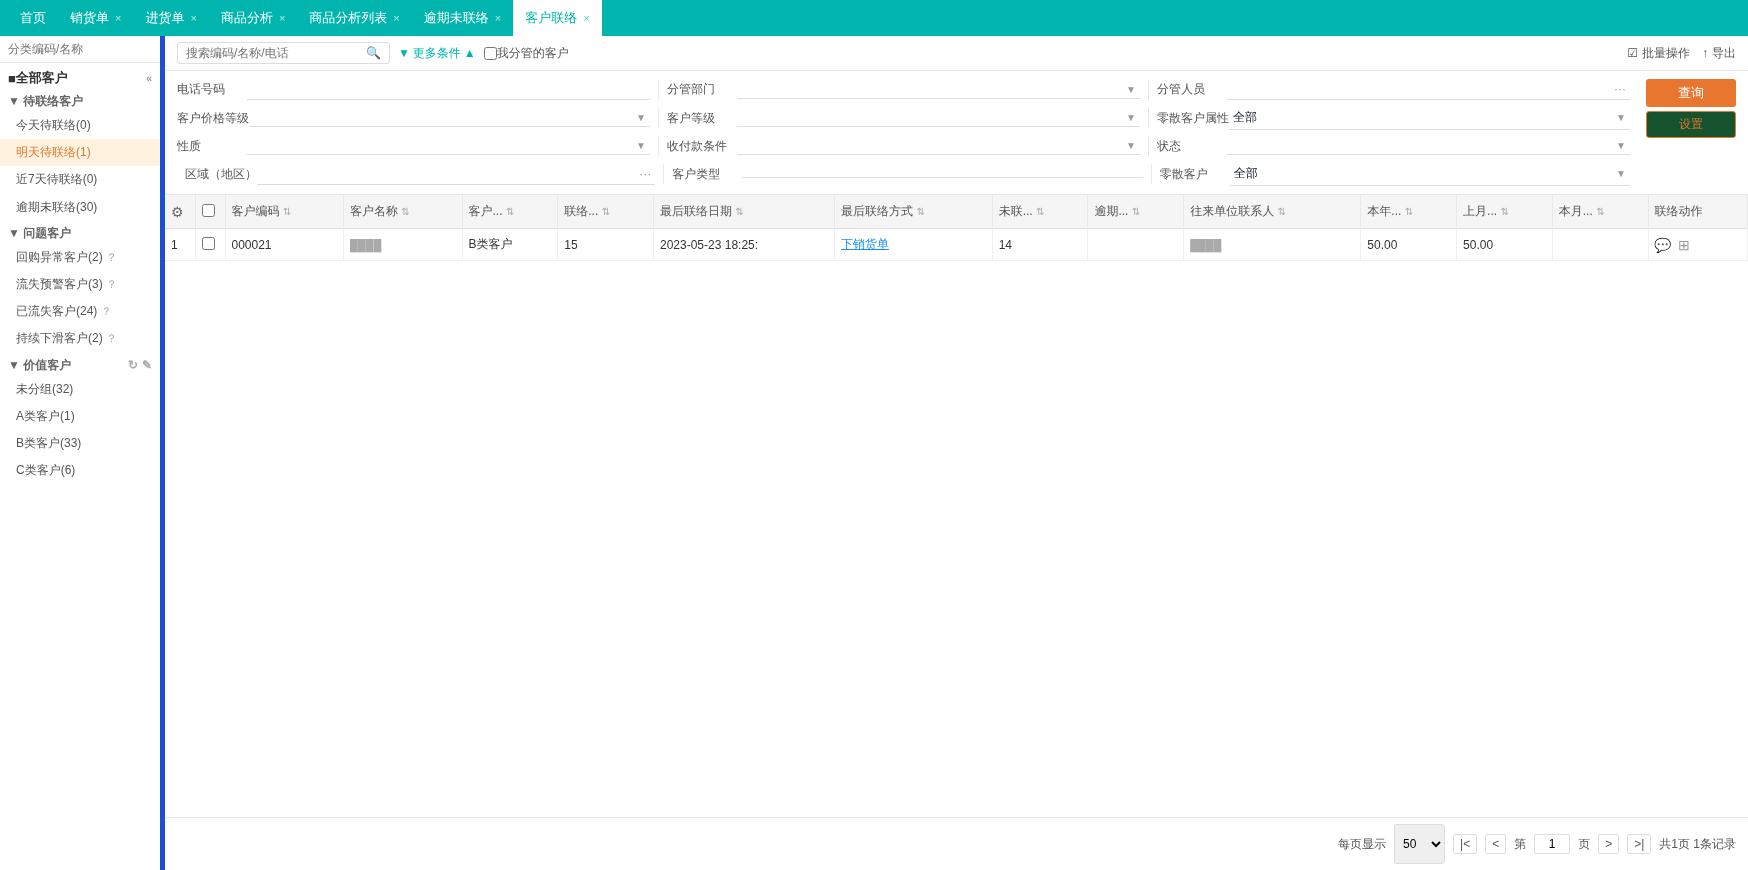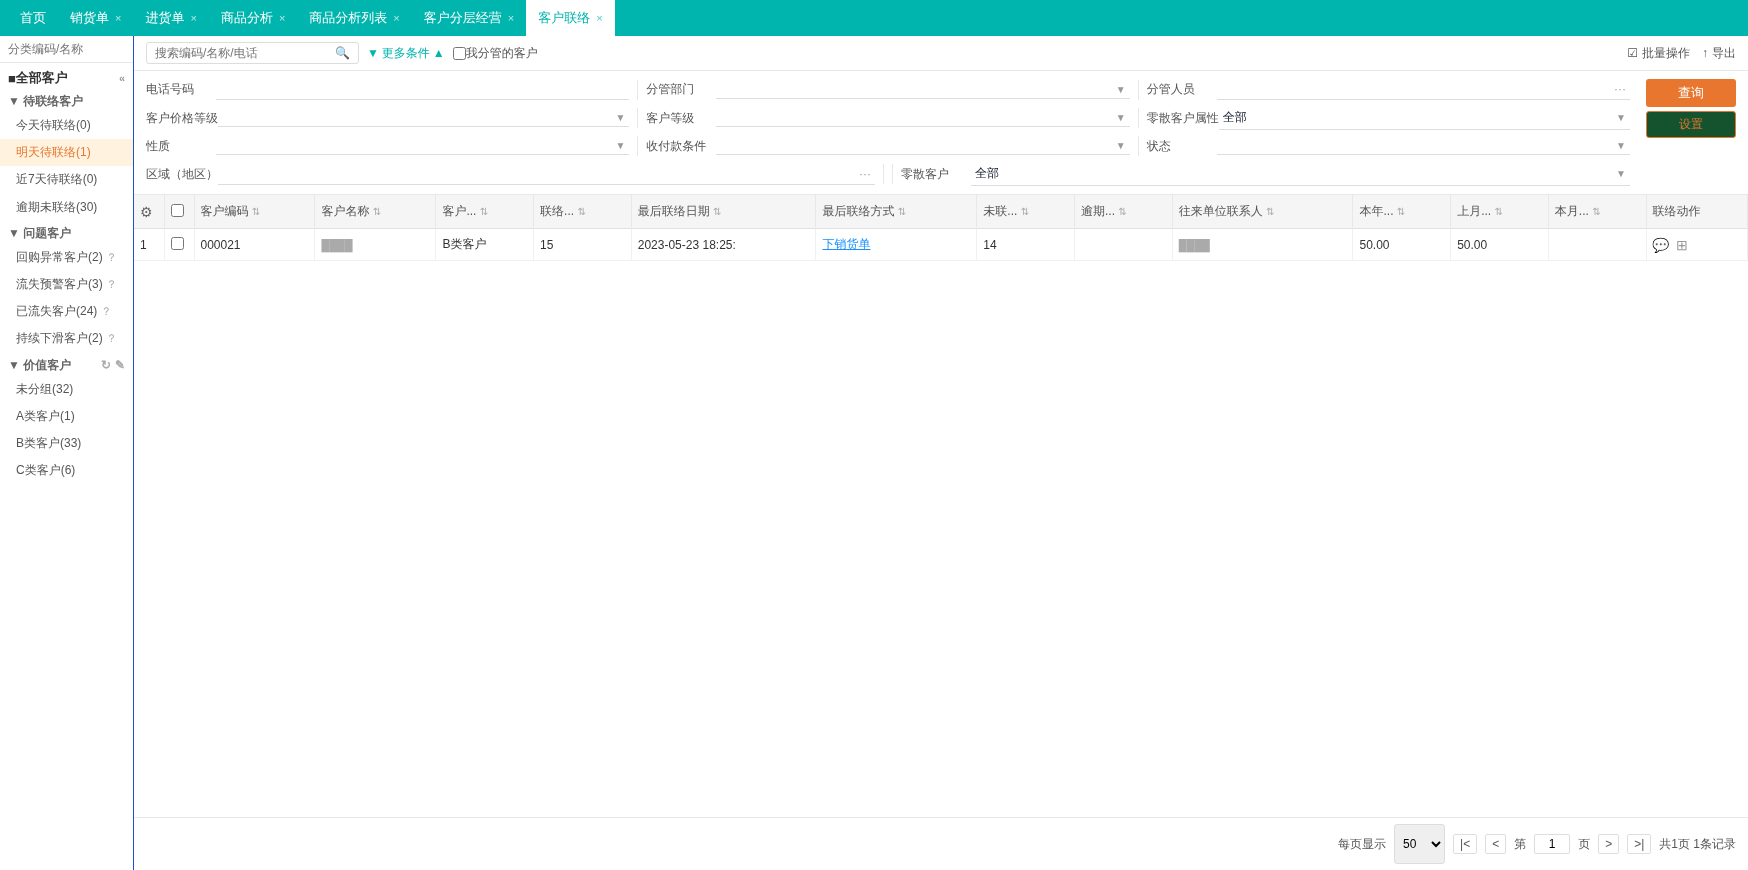--- a/index.html
+++ b/index.html
@@ -31,23 +31,23 @@
     }
 
     
     .main-layout {
       display: flex;
       height: calc(100vh - 36px);
     }
 
     
     .sidebar {
-      width: 134px;
+      width: 165px;
       background: #fff;
-      border-right: 1px solid #1d4ed8;
+      border-right: 5px solid #1d4ed8;
       overflow-y: auto;
       flex-shrink: 0;
     }
     .sidebar-search {
       display: flex;
       align-items: center;
       padding: 6px 8px;
       border-bottom: 1px solid #e8e8e8;
     }
     .sidebar-search input {
@@ -315,21 +315,21 @@
   </div>
   <div class="nav-item">
     <span>商品分析</span>
     <span class="close-x">×</span>
   </div>
   <div class="nav-item">
     <span>商品分析列表</span>
     <span class="close-x">×</span>
   </div>
   <div class="nav-item">
-    <span>客户分层经营</span>
+    <span>逾期未联络</span>
     <span class="close-x">×</span>
   </div>
   <div class="nav-item active">
     <span>客户联络</span>
     <span class="close-x">×</span>
   </div>
 </div>
 
 <div class="main-layout">
 
@@ -506,29 +506,35 @@
             <div class="filter-divider"></div>
             <div class="filter-field">
               <span class="filter-label">状态</span>
               <div class="filter-select" style="min-width:120px;">
                 <span class="filter-select-text"></span>
                 <span class="filter-select-arrow">▼</span>
               </div>
             </div>
           </div>
 
-          <div class="filter-row" style="margin-bottom:0;">
+          <div class="filter-row" style="margin-bottom:0;margin-left:8px;">
             <div class="filter-field">
               <span class="filter-label">区域（地区）</span>
               <div class="filter-select" style="min-width:220px;">
                 <span class="filter-select-text"></span>
                 <span class="filter-select-arrow filter-ellipsis">···</span>
               </div>
             </div>
             <div class="filter-divider"></div>
+            <div class="filter-field">
+              <span class="filter-label">客户类型</span>
+              <div class="filter-select" style="min-width:180px;">
+                <span class="filter-select-text"></span>
+              </div>
+            </div>
             <div class="filter-divider"></div>
             <div class="filter-field">
               <span class="filter-label">零散客户</span>
               <div class="filter-select" style="min-width:120px;">
                 <span class="filter-select-text">全部</span>
                 <span class="filter-select-arrow">▼</span>
               </div>
             </div>
           </div>
         </div>

